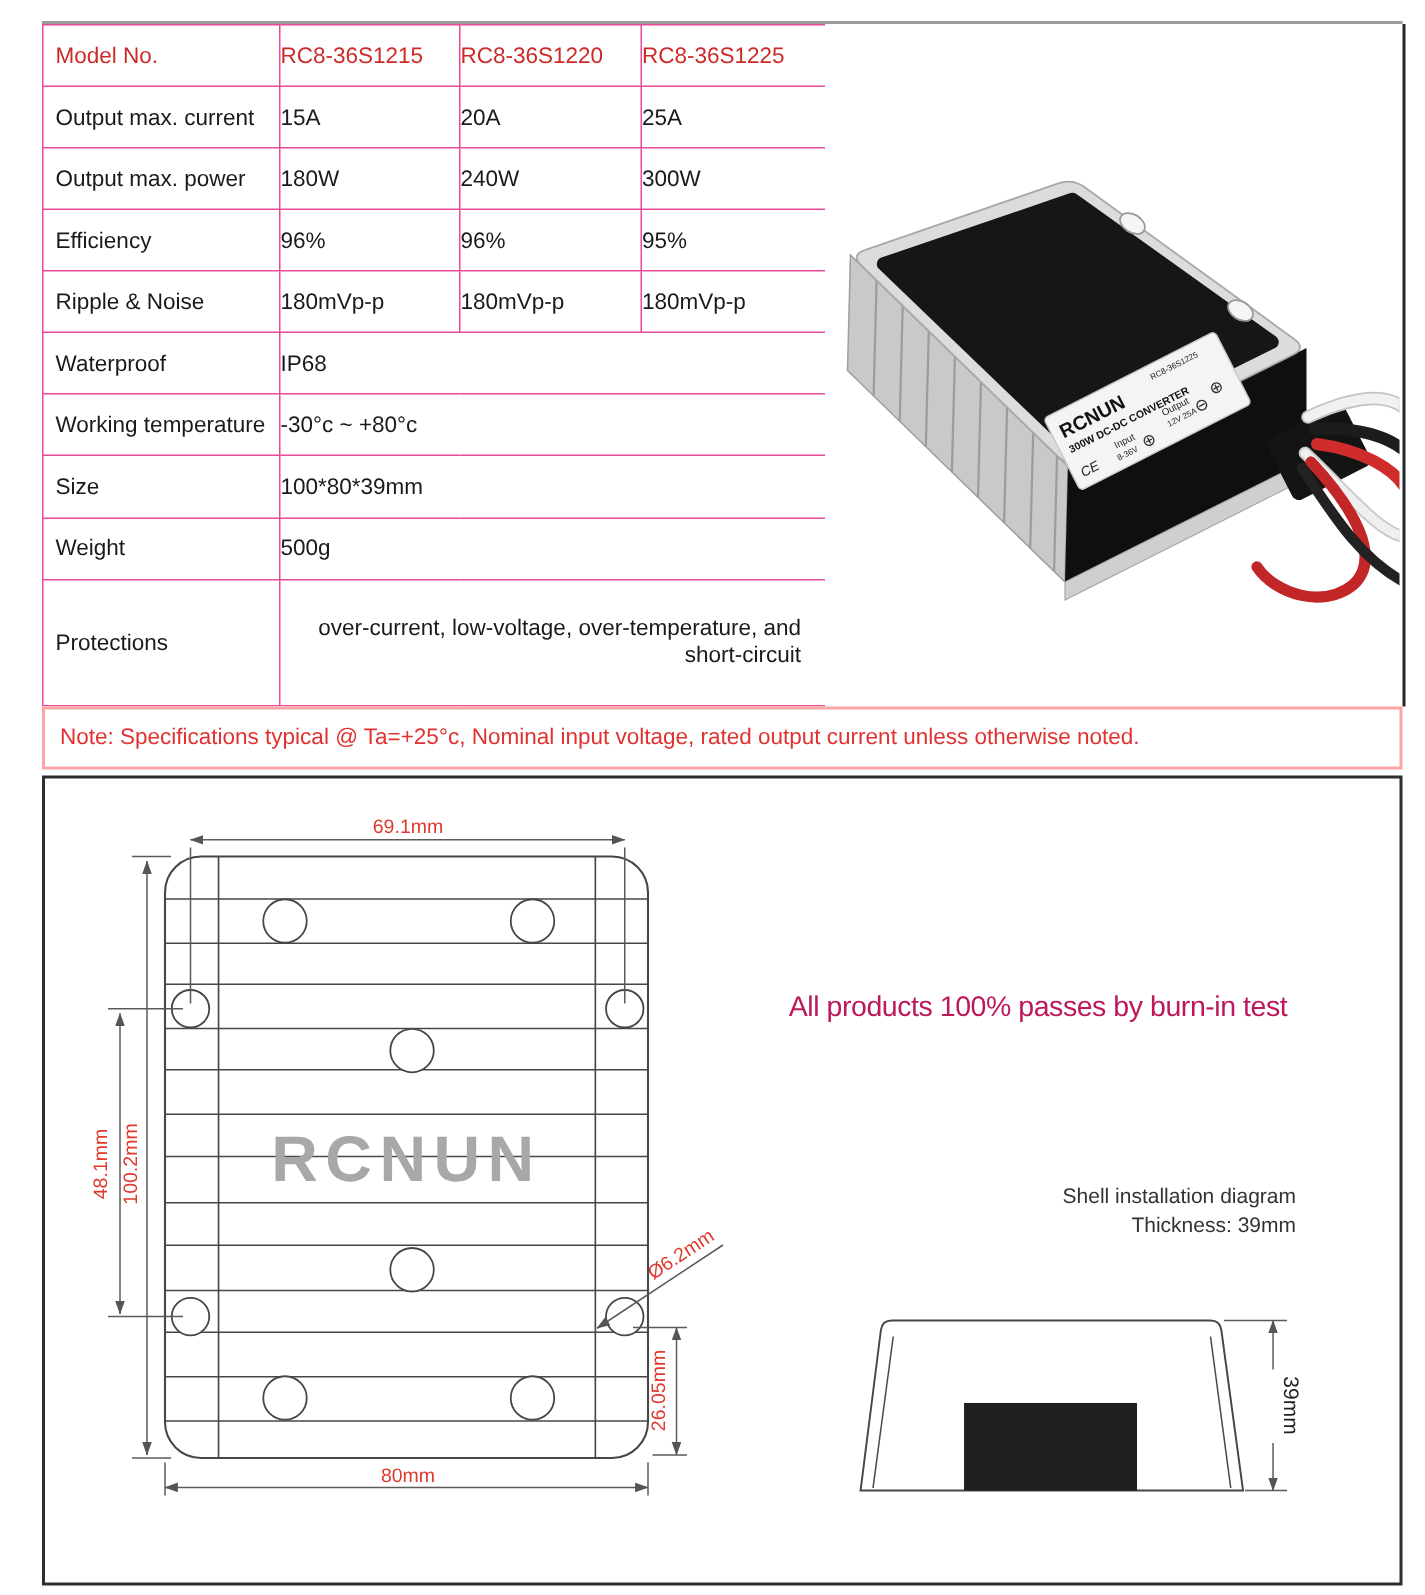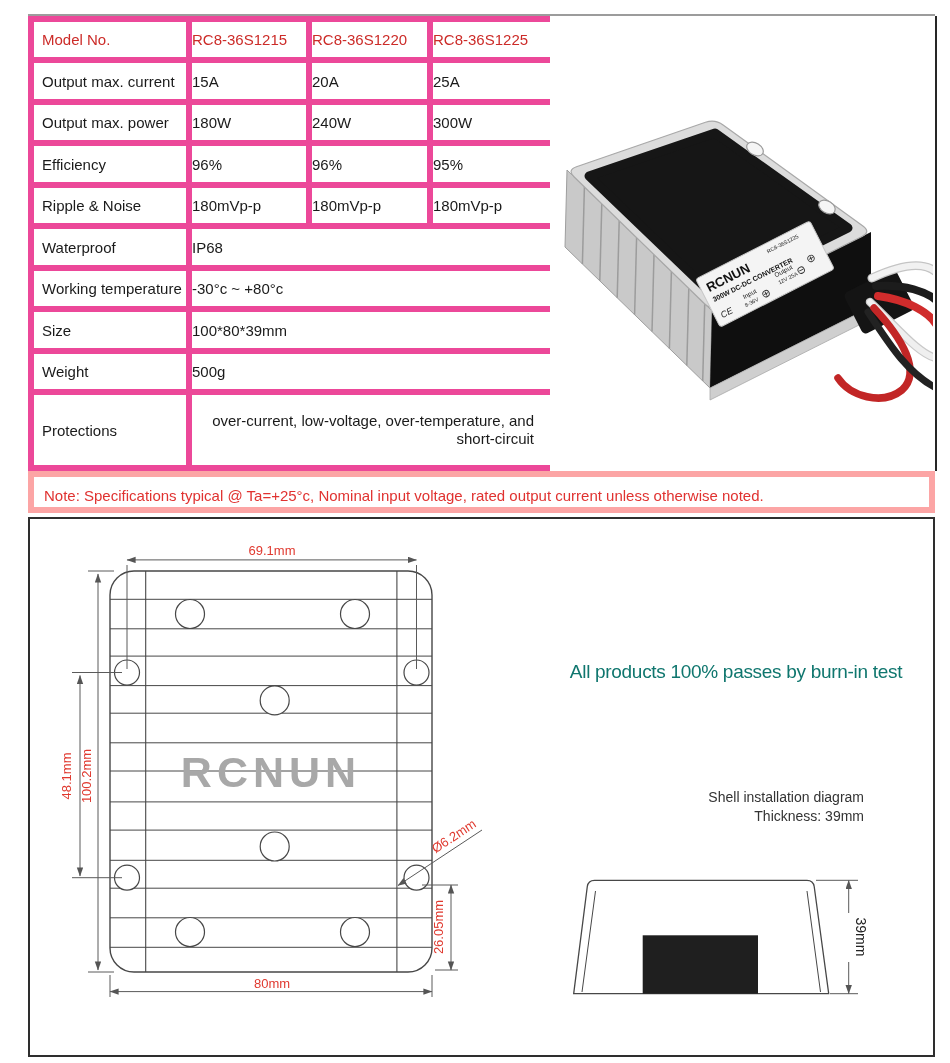--- a/index.html
+++ b/index.html
@@ -2,40 +2,40 @@
 <html><head>
 <meta charset="utf-8">
 <style>
   html,body{margin:0;padding:0;background:#fff;}
   .page{position:relative;width:950px;height:1063px;background:#fff;overflow:hidden;
         font-family:"Liberation Sans", sans-serif;color:#1a1a1a;}
   .topline{position:absolute;left:28px;top:14px;width:907px;height:2px;background:#9c9c9c;}
   
   .spec-table{position:absolute;left:28px;top:16px;width:522px;height:455px;
               border-collapse:collapse;table-layout:fixed;}
-  .spec-table td{border:6px solid #ec4899;font-size:15px;vertical-align:middle;
+  .spec-table td{border:1px solid #ec4899;font-size:15px;vertical-align:middle;
                  padding:0;background:#fff;}
   .spec-table td.lbl{text-align:left;padding-left:8px;}
   .spec-table td.val{margin-top:28px;}
   .spec-table tr.model td{color:#cc2b28;}
   .spec-table td.tight{padding:0 16px;text-align:right;line-height:18px;}
   
   .photo-region{position:absolute;left:550px;top:16px;width:385px;height:455px;
                 border-right:2px solid #262626;background:#fff;overflow:hidden;}
   
   .note-box{position:absolute;left:28px;top:471px;width:907px;height:42px;
-            border:6px solid #fca5a5;box-sizing:border-box;background:#fff;
+            border:2px solid #fca5a5;box-sizing:border-box;background:#fff;
             font-size:15px;color:#e03230;line-height:38px;padding-left:10px;
             white-space:nowrap;overflow:hidden;}
   
   .bottom-box{position:absolute;left:28px;top:517px;width:907px;height:540px;
               border:2px solid #2e2e2e;box-sizing:border-box;background:#fff;}
   .bottom-box svg{position:absolute;left:0;top:0;}
-  .burnin{position:absolute;left:516px;top:142px;width:380px;text-align:center;
-          font-size:19px;letter-spacing:-0.3px;color:#0f766e;}
+  .burnin{position:absolute;left:472px;top:142px;width:380px;text-align:center;
+          font-size:19px;letter-spacing:-0.3px;color:#be185d;}
   .shell-caption{position:absolute;left:534px;top:269px;width:300px;text-align:right;
                  font-size:14px;line-height:19px;color:#333;}
   svg text{font-family:"Liberation Sans", sans-serif;}
   .dimtxt{font-size:13px;fill:#e0392f;}
   .wm{font-size:43px;font-weight:bold;fill:#a8a8a8;letter-spacing:5px;}
   .shelldim{font-size:14px;fill:#222;}
 </style>
 </head>
 <body>
 

